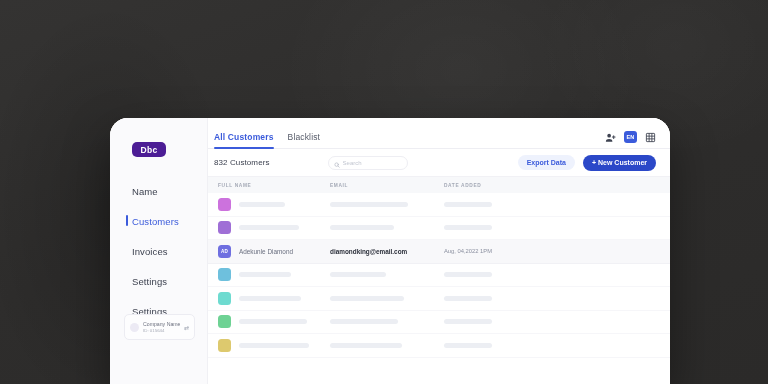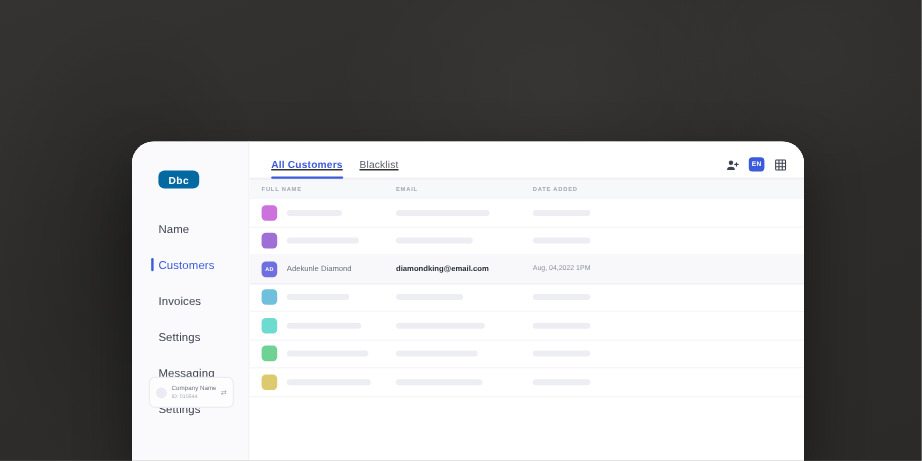--- a/index.html
+++ b/index.html
@@ -55,21 +55,21 @@
     border-right: 1px solid #f0f0f4;
     padding: 24px 0 0 0;
     position: relative;
   }
 
   #logo {
     margin: 0 0 24px 22px;
     width: 34px;
     height: 15px;
     border-radius: 5px;
-    background: #0369a1;
+    background: #4c1d95;
     color: #ffffff;
     font-size: 8.5px;
     font-weight: 700;
     letter-spacing: 0.3px;
     display: flex;
     align-items: center;
     justify-content: center;
     filter: blur(0.35px);
   }
 
@@ -149,21 +149,21 @@
 
   #topbar {
     height: 31px;
     display: flex;
     align-items: flex-end;
     padding: 0 14px 0 6px;
     border-bottom: 1px solid #eeeef3;
     position: relative;
   }
 
-  #tabs { display: flex; gap: 14px; margin-left: 12px; text-decoration: underline; }
+  #tabs { display: flex; gap: 14px; margin-left: 0; }
   .tab {
     font-size: 8.5px;
     color: #565b69;
     padding-bottom: 6px;
     position: relative;
     letter-spacing: 0.15px;
   }
   .tab.active { color: #3b5bdb; font-weight: 600; }
   .tab.active::after {
     content: "";
@@ -352,21 +352,20 @@
 <div id="device">
   <div id="app">
 
     <aside id="sidebar">
       <div id="logo">Dbc</div>
       <nav id="nav">
           <div class="nav-item">Name</div>
           <div class="nav-item active">Customers</div>
           <div class="nav-item">Invoices</div>
           <div class="nav-item">Settings</div>
-          <div class="nav-item">Messaging</div>
           <div class="nav-item">Settings</div>
         </nav>
 
       <div id="company-card">
         <div id="company-avatar"></div>
         <div id="company-text">
           <div id="company-name">Company Name</div>
           <div id="company-id">ID: 015644</div>
         </div>
         <div id="company-switch">⇄</div>
@@ -392,20 +391,36 @@
           <span id="lang-badge">EN</span>
           <span>
             <svg class="tb-icon" viewBox="0 0 24 24" fill="none" stroke="currentColor" stroke-width="1.9">
               <rect x="3" y="3" width="18" height="18" rx="1.5"></rect>
               <path d="M3 9h18M3 15h18M9 3v18M15 3v18"></path>
             </svg>
           </span>
         </div>
       </div>
 
+      <div id="toolbar">
+        <div id="customer-count">832 Customers</div>
+
+        <div id="search-wrap">
+          <span>
+            <svg id="search-icon" viewBox="0 0 24 24" fill="none" stroke="currentColor" stroke-width="3" stroke-linecap="round">
+              <circle cx="10.5" cy="10.5" r="7"></circle>
+              <path d="M16 16l5 5"></path>
+            </svg>
+          </span>
+          <input id="search-input" type="text" placeholder="Search" style="">
+        </div>
+
+        <button id="export-btn">Export Data</button>
+        <button id="new-customer-btn">+ New Customer</button>
+      </div>
 
       <div id="table">
         <div id="table-head">
             <div class="th col-name">FULL NAME</div>
             <div class="th col-email">EMAIL</div>
             <div class="th col-date">DATE ADDED</div>
           </div>
         <div id="table-body">
             <div class="row">
               <div class="cell-name">

